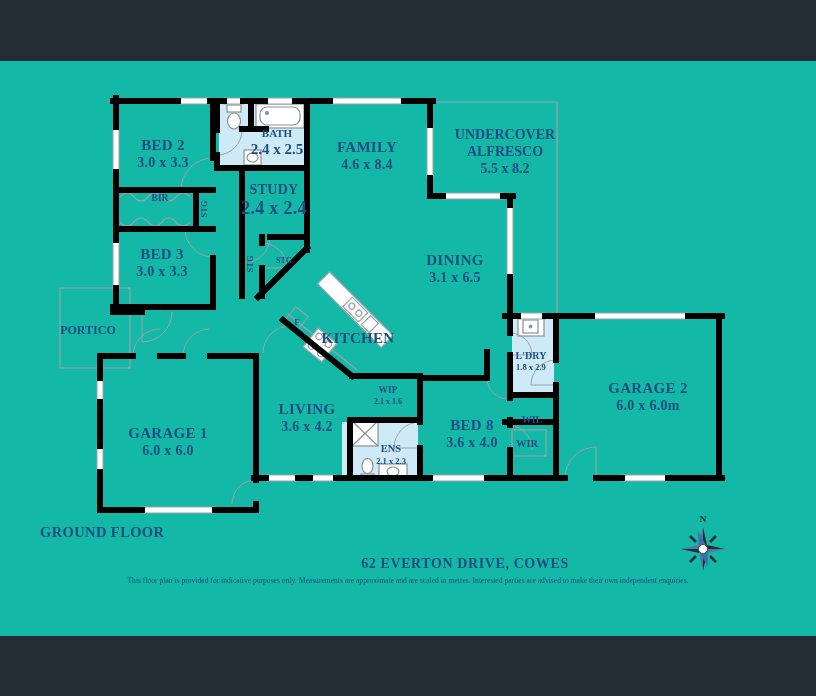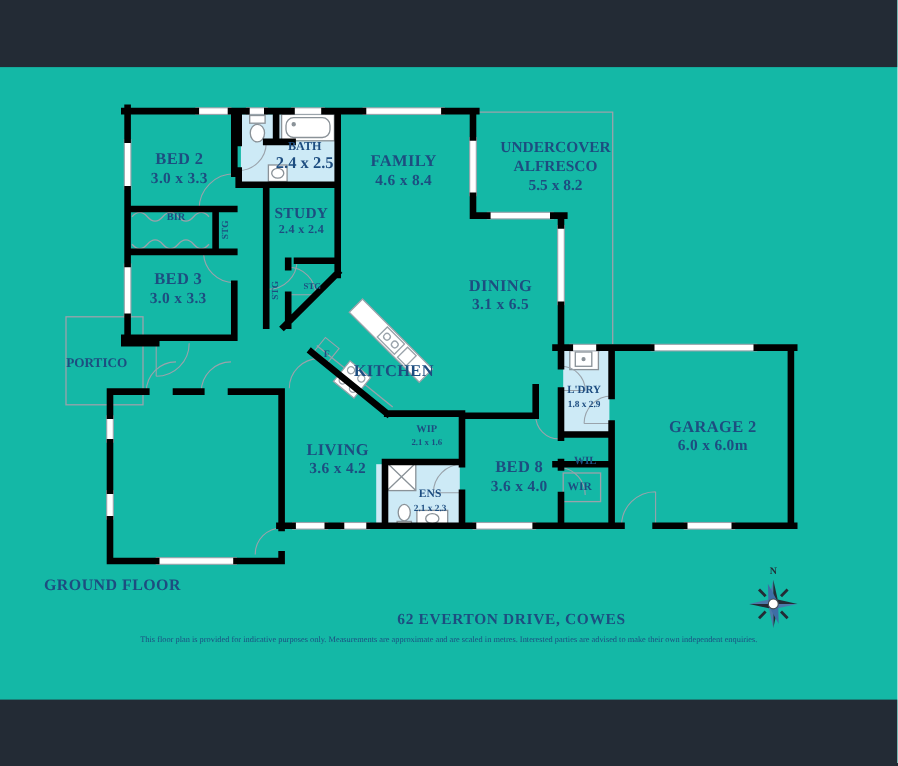--- a/index.html
+++ b/index.html
@@ -175,21 +175,21 @@
   <div class="lbl room" style="left:162px;top:263px">
     <div>BED 3</div>
     <div class="dims">3.0 x 3.3</div>
   </div>
   <div class="lbl" style="left:277px;top:143px;font-size:11px">
     <div>BATH</div>
     <div style="font-size:15px">2.4 x 2.5</div>
   </div>
   <div class="lbl room" style="left:274px;top:201px;font-size:14px">
     <div>STUDY</div>
-    <div class="dims" style="font-size:11px">2.4 x 2.4</div>
+    <div class="dims" style="font-size:18px">2.4 x 2.4</div>
   </div>
   <div class="lbl room" style="left:367px;top:156px">
     <div>FAMILY</div>
     <div class="dims">4.6 x 8.4</div>
   </div>
   <div class="lbl" style="left:505px;top:152px;font-size:14px">
     <div>UNDERCOVER</div>
     <div>ALFRESCO</div>
     <div>5.5 x 8.2</div>
   </div>
@@ -218,20 +218,24 @@
   </div>
   <div class="lbl" style="left:531px;top:361px;font-size:10px">
     <div>L'DRY</div>
     <div style="font-size:8.5px">1.8 x 2.9</div>
   </div>
   <div class="lbl" style="left:532px;top:420px;font-size:10px">
     <div>WIL</div>
   </div>
   <div class="lbl" style="left:527px;top:444px;font-size:10.5px">
     <div>WIR</div>
+  </div>
+  <div class="lbl room" style="left:168px;top:442px">
+    <div>GARAGE 1</div>
+    <div class="dims">6.0 x 6.0</div>
   </div>
   <div class="lbl room" style="left:648px;top:397px">
     <div>GARAGE 2</div>
     <div class="dims">6.0 x 6.0m</div>
   </div>
   <div class="lbl" style="left:88px;top:330px;font-size:12px">
     <div>PORTICO</div>
   </div>
 
   <div class="lbl" style="left:160px;top:199px;font-size:9.5px">BIR</div>

